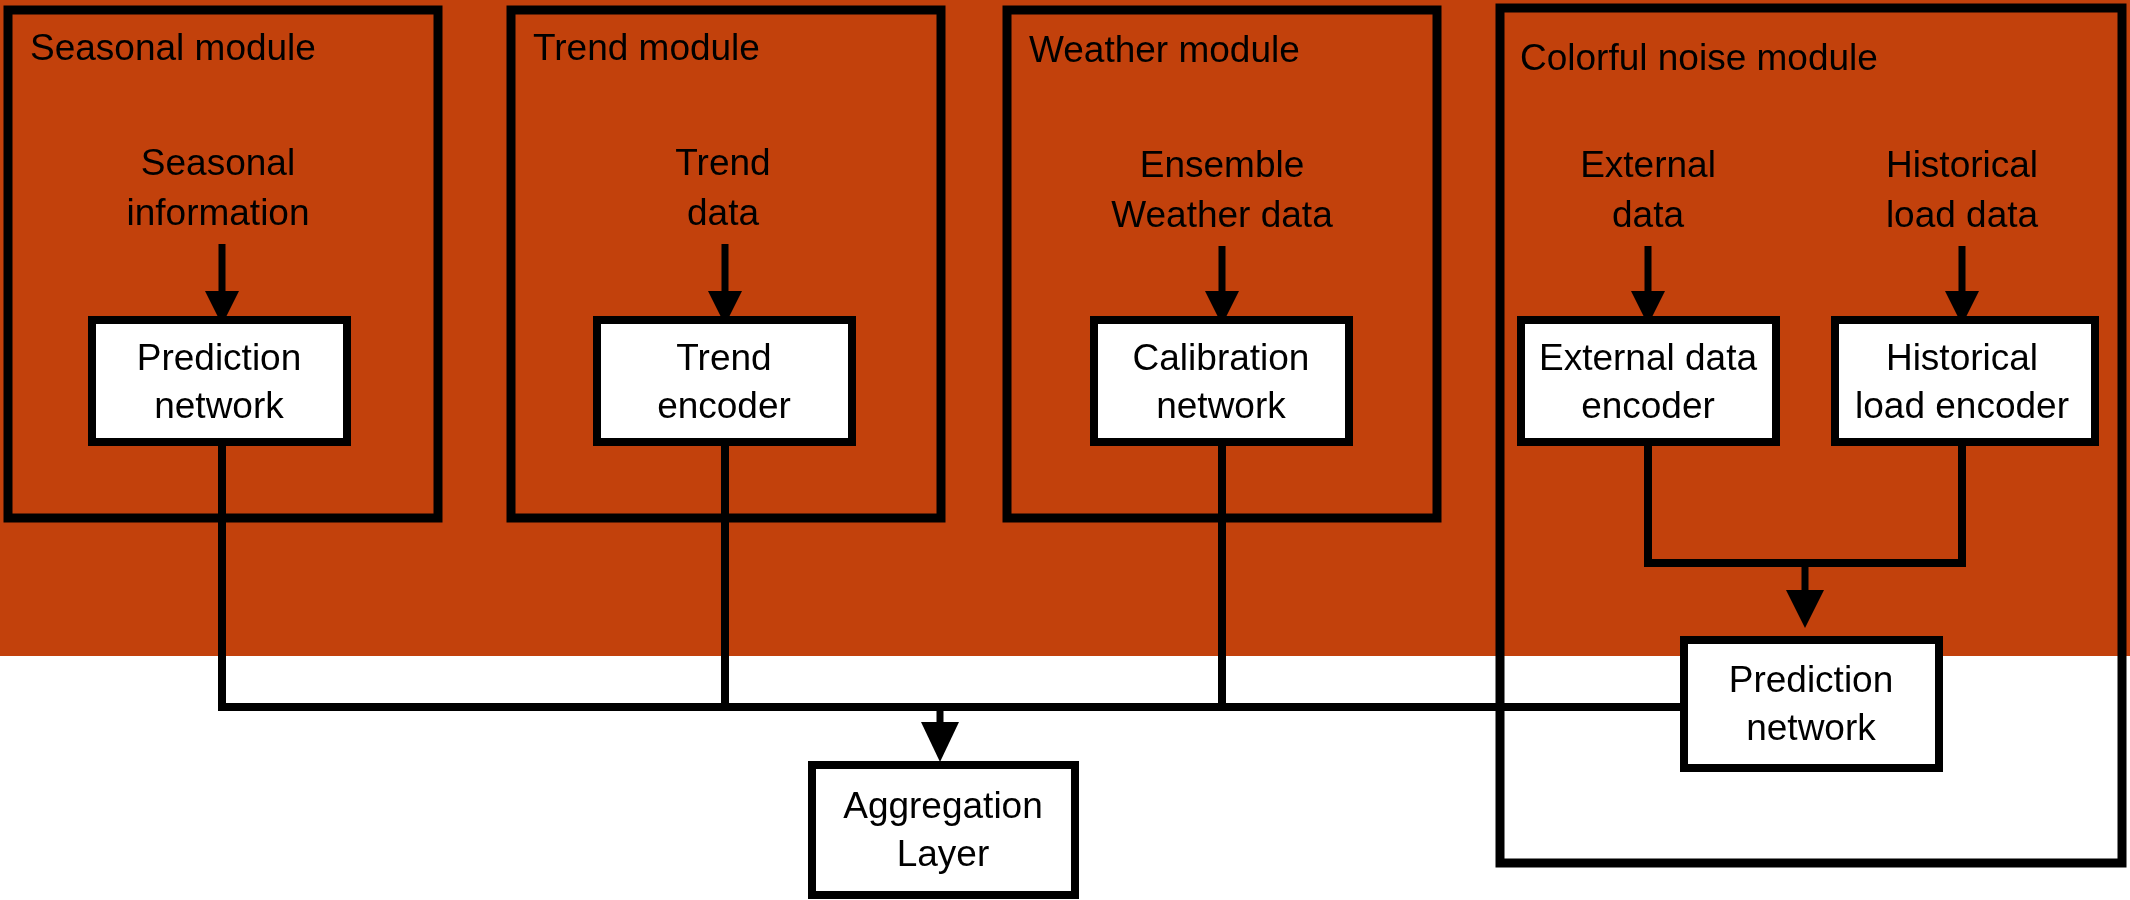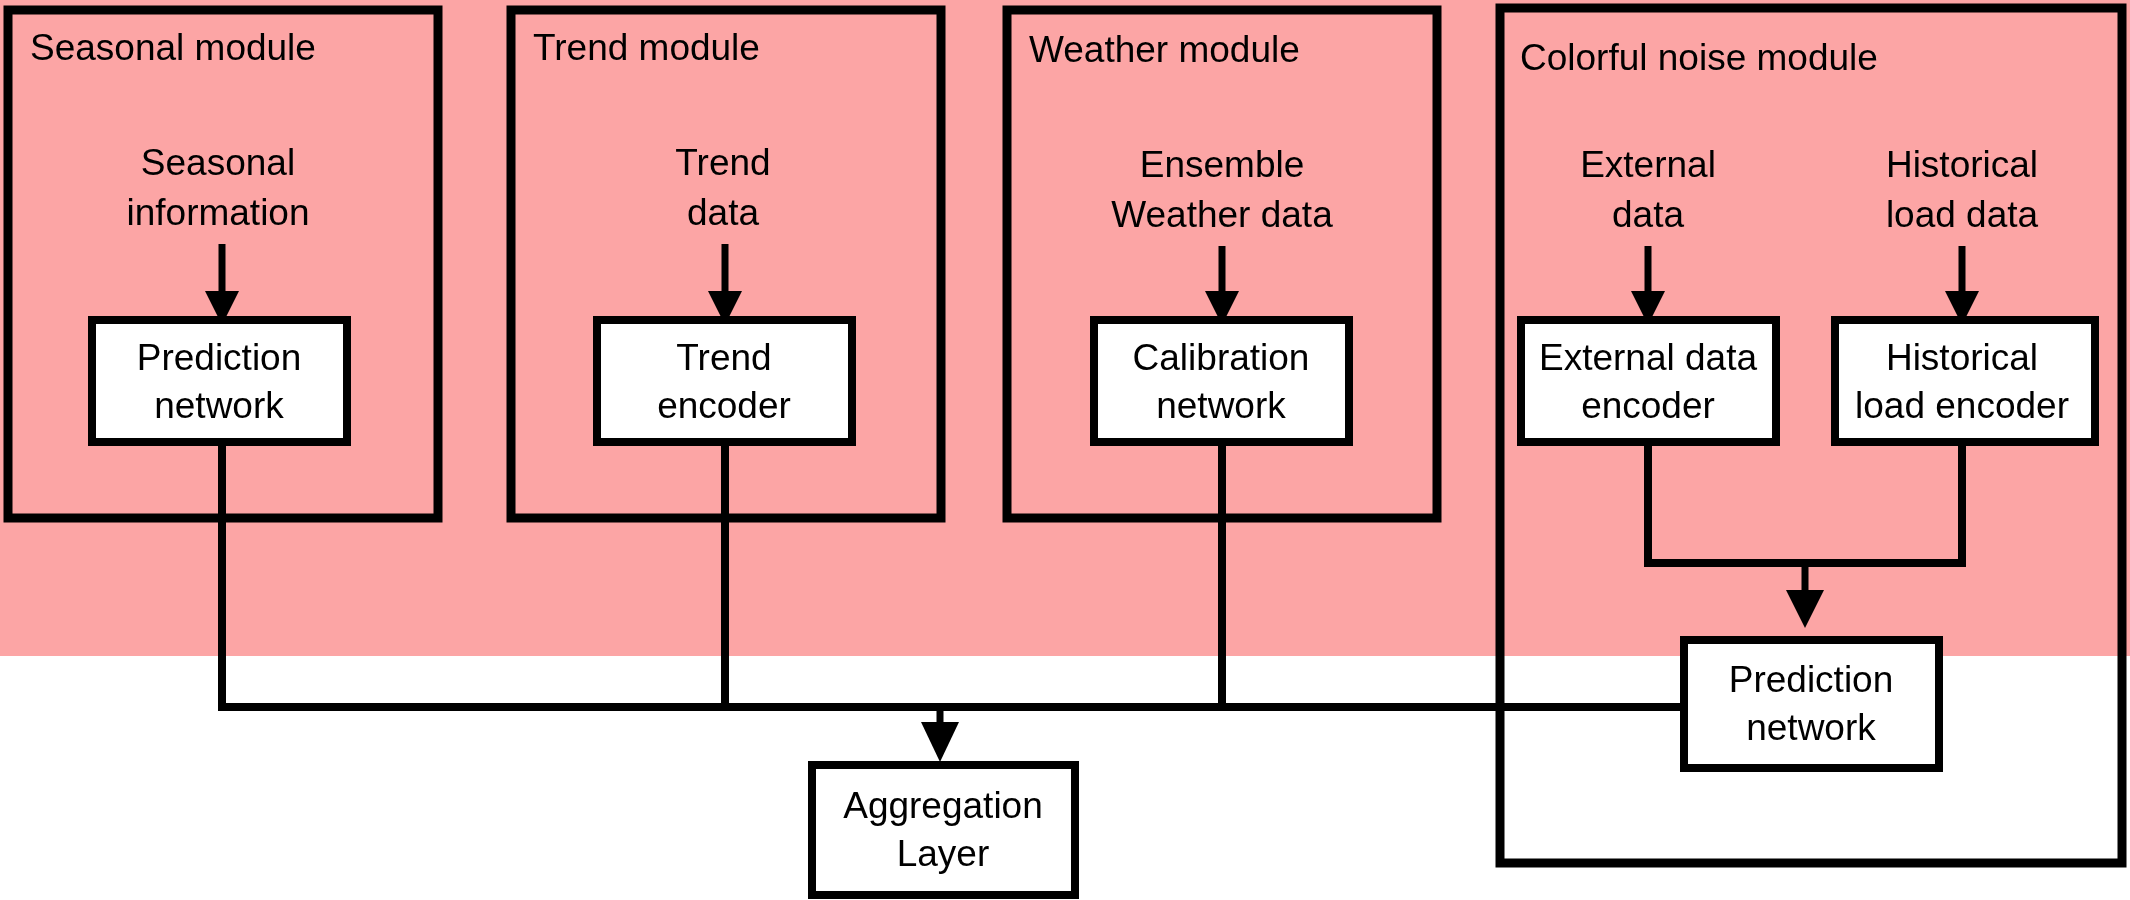--- a/index.html
+++ b/index.html
@@ -1,18 +1,18 @@
 <!DOCTYPE html>
 <html><head>
 <meta charset="utf-8">
 <style>
   html,body{margin:0;padding:0;background:#ffffff;}
   body{width:2130px;height:900px;overflow:hidden;
        font-family:"Liberation Sans","DejaVu Sans",sans-serif;}
-  #stage{position:relative;width:2130px;height:656px;background:#fca5a5;}
+  #stage{position:relative;width:2130px;height:656px;background:#c2410c;}
   svg{display:block;}
   .mod-box{fill:none;stroke:#000;stroke-width:9;}
   .node-box{fill:#fff;stroke:#000;stroke-width:8;}
   .wire{fill:none;stroke:#000;stroke-width:8;stroke-linecap:butt;}
   .wire-thin{fill:none;stroke:#000;stroke-width:7;}
   .arrowhead{fill:#000;stroke:none;}
   text{fill:#000;font-family:"Liberation Sans","DejaVu Sans",sans-serif;}
   .module-title{font-size:37px;}
   .io-label{font-size:37px;text-anchor:middle;}
   .node-label{font-size:37px;text-anchor:middle;}

